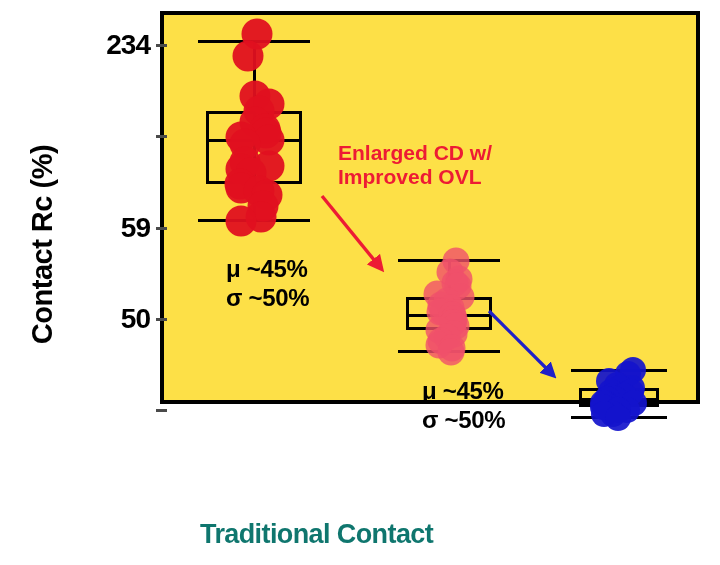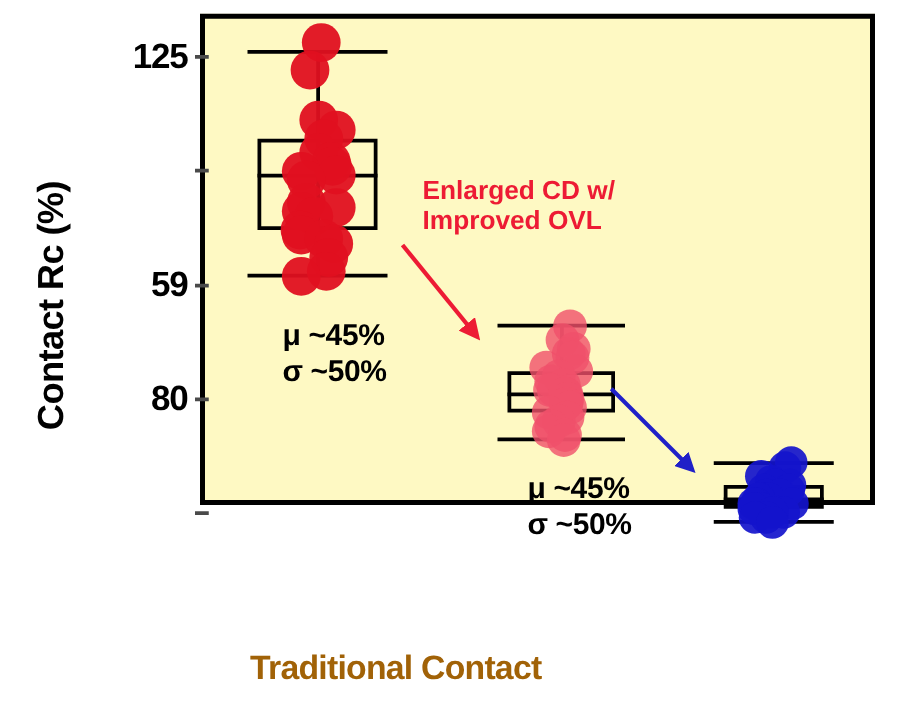--- a/index.html
+++ b/index.html
@@ -59,21 +59,21 @@
 
   
   #plot-frame {
     position: absolute;
     left: 160px;
     top: 11px;
     width: 540px;
     height: 393px;
     border: 4px solid #000000;
     box-sizing: border-box;
-    background: #fef9c3;
+    background: #fde047;
   }
   #plot-inner {
     position: absolute;
     left: 0; top: 0;
     width: 100%;
     height: 100%;
   }
 
   .tick-mark {
     position: absolute;
@@ -154,23 +154,23 @@
   }
 </style>
 </head>
 <body>
 
 <div id="figure">
 
   <div class="y-axis-title">Contact Rc (%)</div>
 
   <div class="y-ticks-layer">
-      <div class="y-tick-label" style="top: 31px;">125</div>
+      <div class="y-tick-label" style="top: 31px;">234</div>
       <div class="y-tick-label" style="top: 213.5px;">59</div>
-      <div class="y-tick-label" style="top: 304.75px;">80</div>
+      <div class="y-tick-label" style="top: 304.75px;">50</div>
     </div>
 
   <div id="plot-frame">
     <div id="plot-inner">
       <div class="boxes-layer">
           <div class="bp-group" style="left: 0px; top: 0px; width: 100%; height: 100%;">
             <div class="bp-line-v" style="left: 88.5px; top: 26.7px; height: 178.85px;"></div>
             <div class="bp-line-h" style="left: 34px; top: 25.2px; width: 112px;"></div>
             <div class="bp-line-h" style="left: 34px; top: 204.05px; width: 112px;"></div>
             <div class="bp-box" style="left: 42px; top: 96.05px; width: 96px; height: 73px;"></div>
@@ -295,15 +295,15 @@
         <path d="M0,0 L5,2.5 L0,5 z" fill="#ED1B34"></path>
       </marker>
       <marker id="ah-blue" markerWidth="5" markerHeight="5" refX="2.6" refY="2.5" orient="auto">
         <path d="M0,0 L5,2.5 L0,5 z" fill="#2020C8"></path>
       </marker>
     </defs>
     <line id="arrow-red" x1="322" y1="196" x2="379" y2="266" stroke="#ED1B34" stroke-width="3.4" marker-end="url(#ah-red)"></line>
     <line id="arrow-blue" x1="489" y1="311" x2="551" y2="373" stroke="#2020C8" stroke-width="3.2" marker-end="url(#ah-blue)"></line>
   </svg>
 
-  <div class="x-cat-label" style="left:200px; top:519px; color:#a16207;">Traditional Contact</div>
+  <div class="x-cat-label" style="left:200px; top:519px; color:#0f766e;">Traditional Contact</div>
 
 </div>
 
 </body></html>

